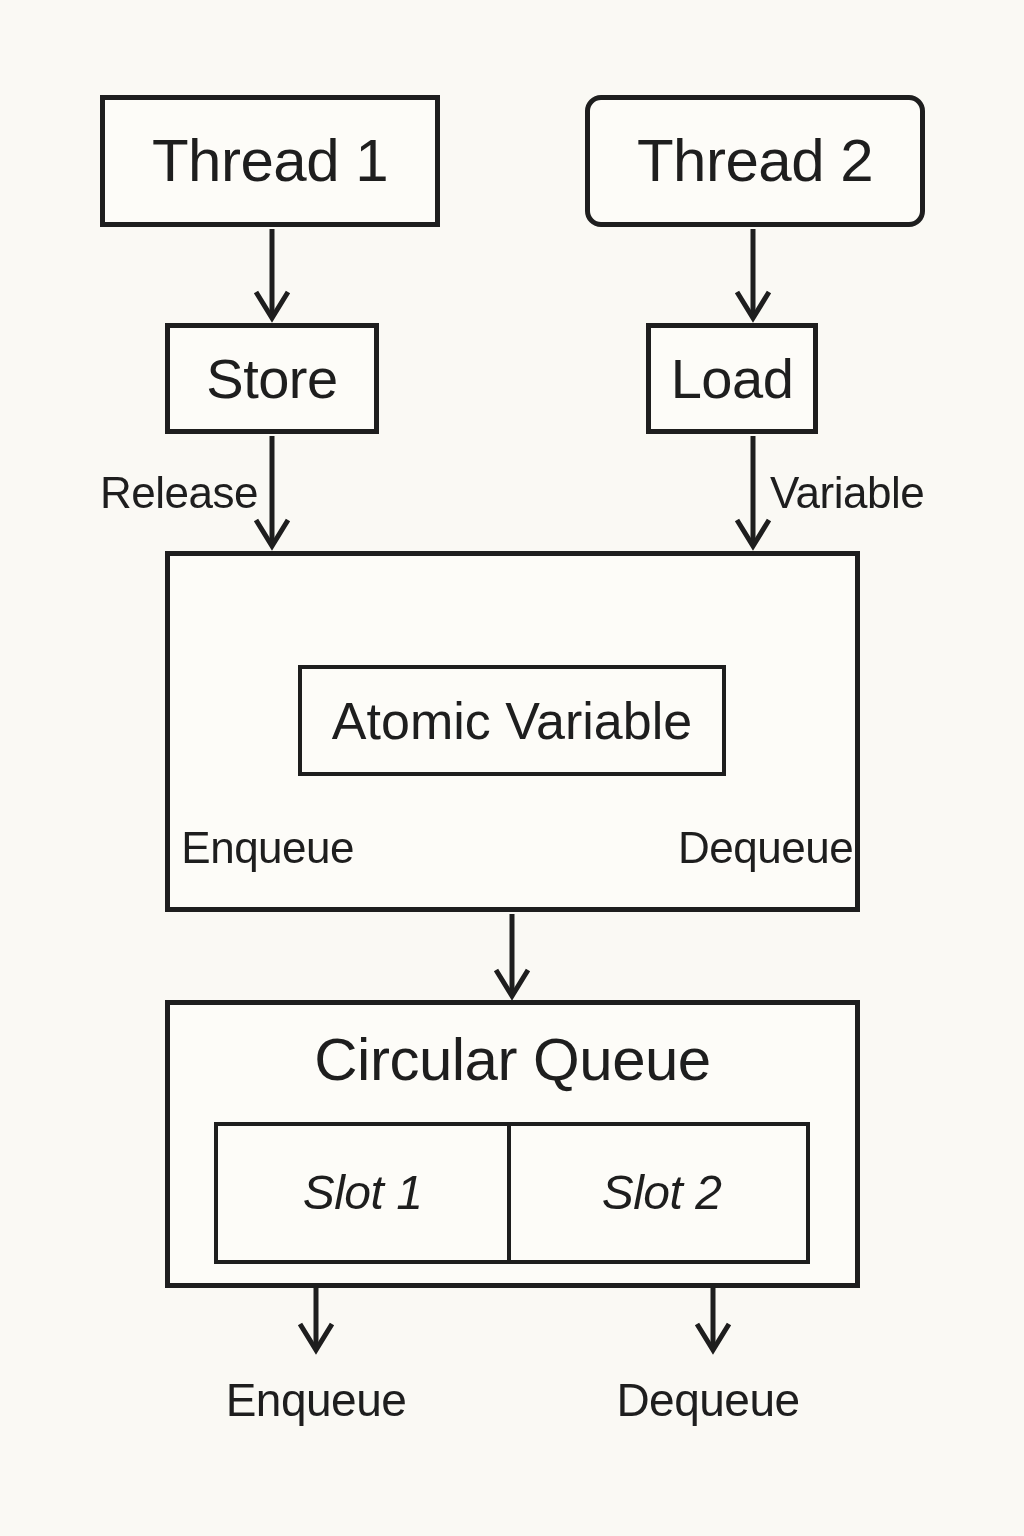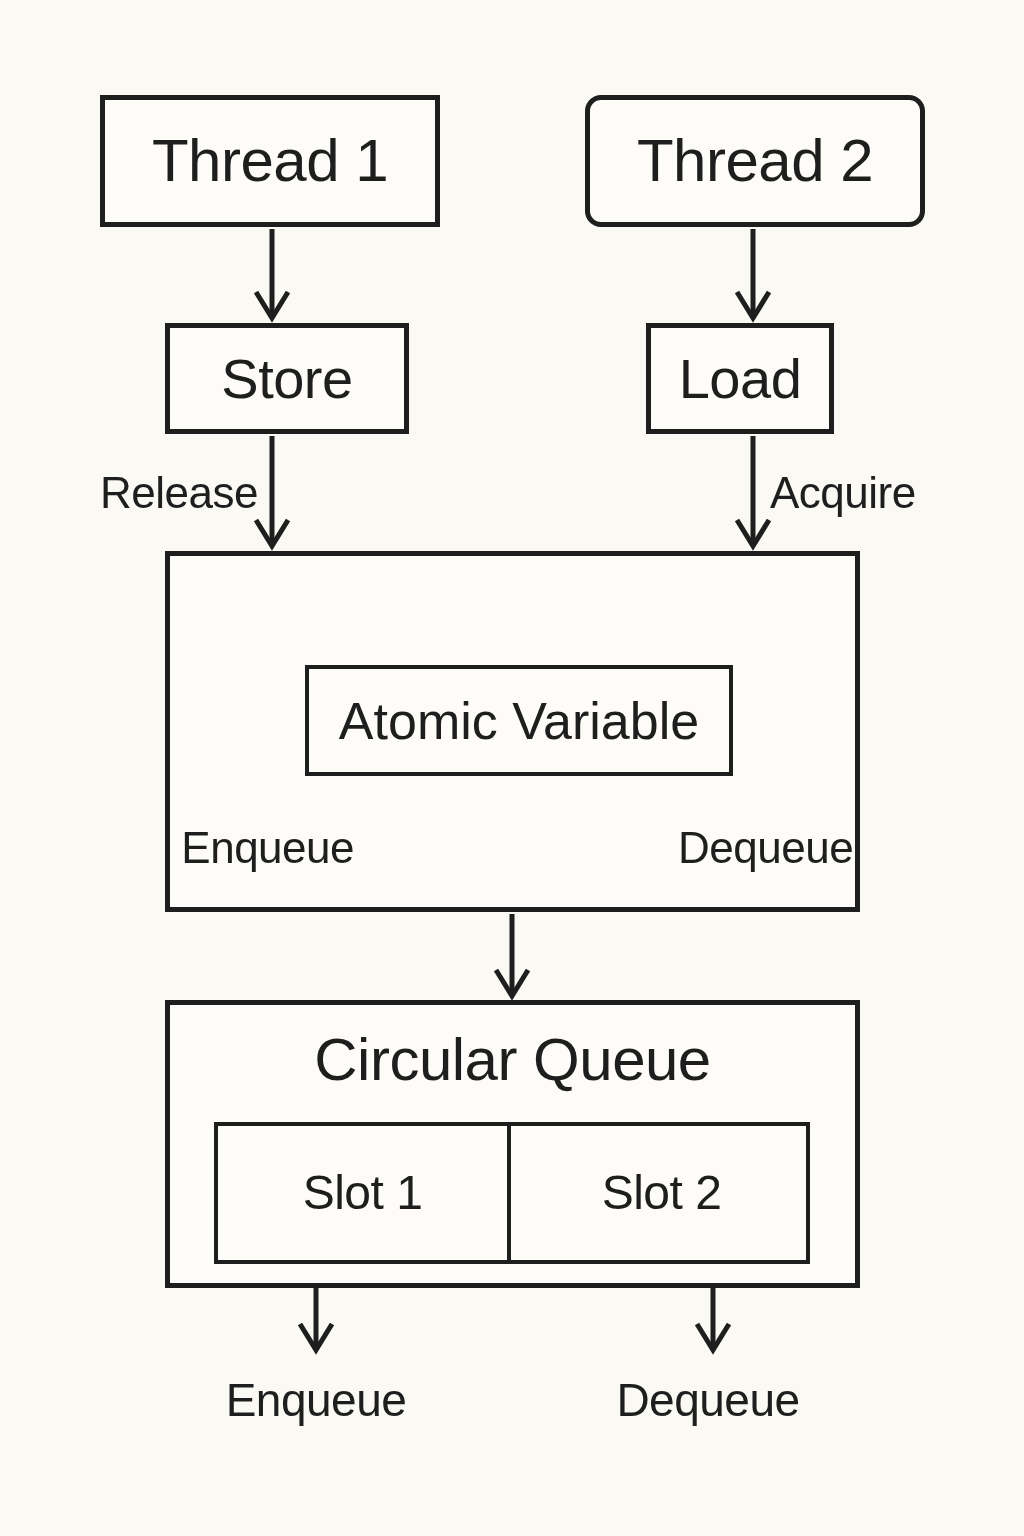--- a/index.html
+++ b/index.html
@@ -66,20 +66,21 @@
     box-sizing:border-box;
   }
   .slot-cell{
     flex:1;
     display:flex;
     align-items:center;
     justify-content:center;
     font-size:48px;
     line-height:1;
     letter-spacing:-0.5px;
+    font-style:italic;
   }
   .slot-cell + .slot-cell{
     border-left:4px solid var(--ink);
     padding-left:6px;
   }
   .edge-label{
     position:absolute;
     font-size:44px;
     line-height:1;
     white-space:nowrap;
@@ -150,34 +151,34 @@
   </svg>
 
   <div class="node" style="left:100px;top:95px;width:340px;height:132px;font-size:60px;">
     <span class="lbl">Thread 1</span>
   </div>
 
   <div class="node" style="left:585px;top:95px;width:340px;height:132px;font-size:60px;border-radius:16px;">
     <span class="lbl">Thread 2</span>
   </div>
 
-  <div class="node" style="left:165px;top:323px;width:244px;height:111px;font-size:56px;">
+  <div class="node" style="left:165px;top:323px;width:214px;height:111px;font-size:56px;">
     <span class="lbl">Store</span>
   </div>
 
-  <div class="node" style="left:646px;top:323px;width:188px;height:111px;font-size:56px;">
+  <div class="node" style="left:646px;top:323px;width:172px;height:111px;font-size:56px;">
     <span class="lbl">Load</span>
   </div>
 
   <div class="edge-label" style="left:258px;top:481px;transform:translate(-100%,-50%);">Release</div>
-  <div class="edge-label" style="left:770px;top:481px;transform:translate(0,-50%);">Acquire</div>
+  <div class="edge-label" style="left:770px;top:481px;transform:translate(0,-50%);">Variable</div>
 
   <div class="container-node" style="left:165px;top:551px;width:695px;height:361px;"></div>
 
-  <div class="inner-box" style="left:298px;top:665px;width:428px;height:111px;font-size:52px;margin-left:7px;">
+  <div class="inner-box" style="left:298px;top:665px;width:428px;height:111px;font-size:52px;">
     <span class="lbl">Atomic Variable</span>
   </div>
 
   <div class="edge-label" style="left:354px;top:836px;transform:translate(-100%,-50%);">Enqueue</div>
   <div class="edge-label" style="left:678px;top:836px;transform:translate(0,-50%);">Dequeue</div>
 
   <div class="container-node" style="left:165px;top:1000px;width:695px;height:288px;"></div>
   <div class="container-title" style="left:165px;top:1030px;width:695px;font-size:60px;">Circular Queue</div>
 
   <div class="slot-strip" style="left:214px;top:1122px;width:596px;height:142px;">

